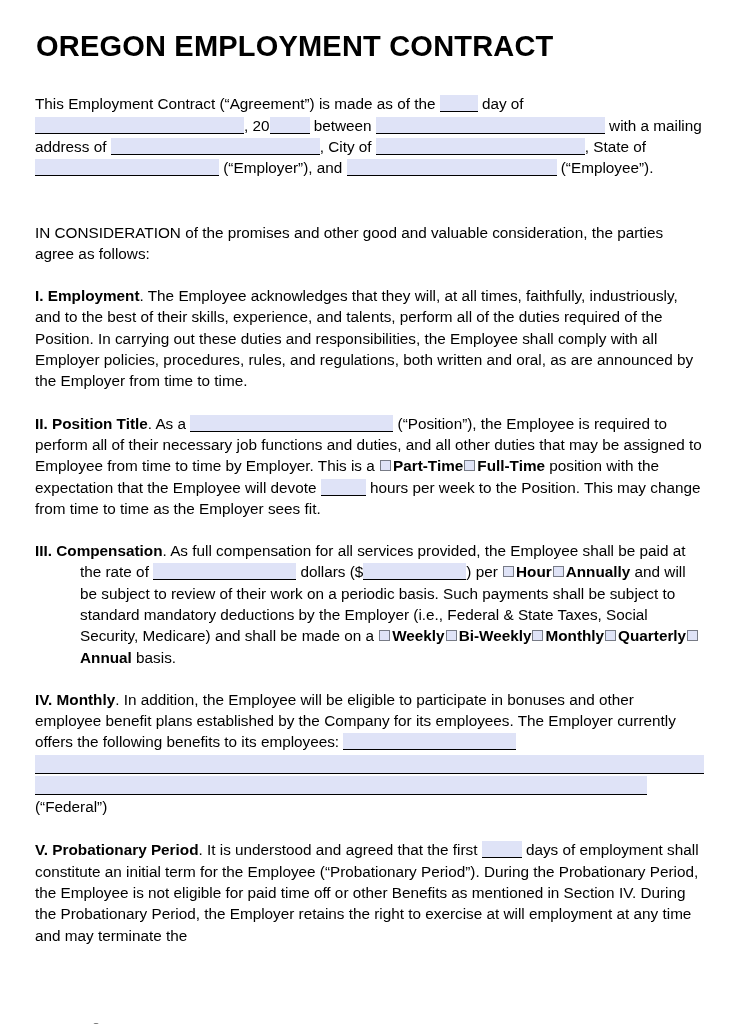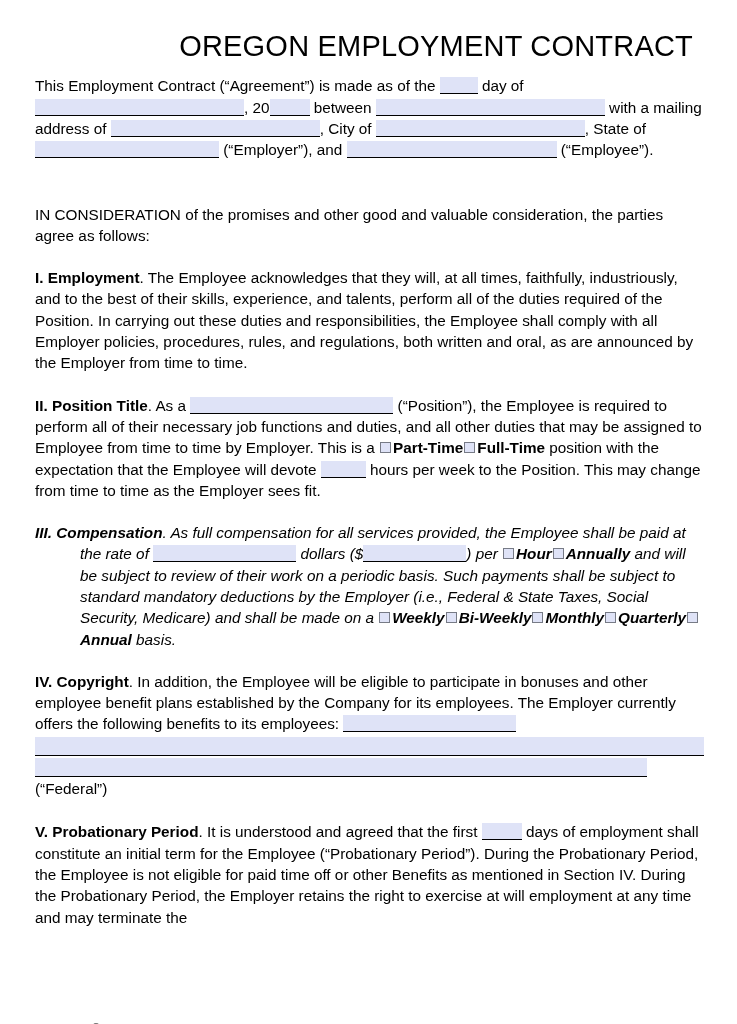--- a/index.html
+++ b/index.html
@@ -18,32 +18,32 @@
   }
 
   .page {
     width: 737px;
     height: 1024px;
     padding: 0;
     position: relative;
   }
 
   .doc-title {
-    text-align: right;
+    text-align: left;
     font-size: 29px;
-    font-weight: normal;
+    font-weight: bold;
     letter-spacing: 0.2px;
     margin: 30px 8px 0 0;
     padding: 0 36px;
     line-height: 1.15;
   }
 
   .body-area {
     padding: 0 33px 0 35px;
-    margin-top: 12px;
+    margin-top: 30px;
   }
 
   p.para {
     font-size: 15.3px;
     line-height: 21.3px;
     margin: 0 0 0 0;
     text-align: left;
     word-spacing: 0px;
   }
 
@@ -96,21 +96,20 @@
     border: 1.4px solid #777b86;
     vertical-align: 0px;
     margin: 0 2px 0 1px;
   }
 
   b, strong { font-weight: bold; }
 
   .indent-body {
     padding-left: 45px;
     text-indent: -45px;
-    font-style: italic;
   }
 
   .footer {
     position: absolute;
     left: 35px;
     right: 33px;
     bottom: 18px;
     display: flex;
     justify-content: space-between;
     align-items: baseline;
@@ -143,21 +142,21 @@
     <div class="gap-sm"></div>
 
     <p class="para"><b>II. Position Title</b><span>. As a </span><span class="blank w-position"></span><span> (“Position”), the Employee is required to perform all of their necessary job functions and duties, and all other duties that may be assigned to Employee from time to time by Employer. This is a </span><span class="cbox"></span><b>Part-Time</b><span class="cbox"></span><b>Full-Time</b><span> position with the expectation that the Employee will devote </span><span class="blank w-hours"></span><span> hours per week to the Position. This may change from time to time as the Employer sees fit.</span></p>
 
     <div class="gap-sm"></div>
 
     <p class="para indent-body"><b>III. Compensation</b><span>. As full compensation for all services provided, the Employee shall be paid at the rate of </span><span class="blank w-rate"></span><span> dollars ($</span><span class="blank w-dollars"></span><span>) per </span><span class="cbox"></span><b>Hour</b><span class="cbox"></span><b>Annually</b><span> and will be subject to review of their work on a periodic basis. Such payments shall be subject to standard mandatory deductions by the Employer (i.e., Federal &amp; State Taxes, Social Security, Medicare) and shall be made on a </span><span class="cbox"></span><b>Weekly</b><span class="cbox"></span><b>Bi-Weekly</b><span class="cbox"></span><b>Monthly</b><span class="cbox"></span><b>Quarterly</b><span class="cbox"></span><b>Annual</b><span> basis.</span></p>
 
     <div class="gap-sm"></div>
 
-    <p class="para"><b>IV. Copyright</b><span>. In addition, the Employee will be eligible to participate in bonuses and other employee benefit plans established by the Company for its employees. The Employer currently offers the following benefits to its employees: </span><span class="blank w-benefit1"></span></p>
+    <p class="para"><b>IV. Monthly</b><span>. In addition, the Employee will be eligible to participate in bonuses and other employee benefit plans established by the Company for its employees. The Employer currently offers the following benefits to its employees: </span><span class="blank w-benefit1"></span></p>
     <span class="blank-line"></span>
     <p class="para"><span class="blank-line short-left"></span><span> (“Federal”)</span></p>
 
     <div class="gap-md"></div>
 
     <p class="para"><b>V. Probationary Period</b><span>. It is understood and agreed that the first </span><span class="blank w-days"></span><span> days of employment shall constitute an initial term for the Employee (“Probationary Period”). During the Probationary Period, the Employee is not eligible for paid time off or other Benefits as mentioned in Section IV. During the Probationary Period, the Employer retains the right to exercise at will employment at any time and may terminate the</span></p>
 
   </div>
 
   <div class="footer">

